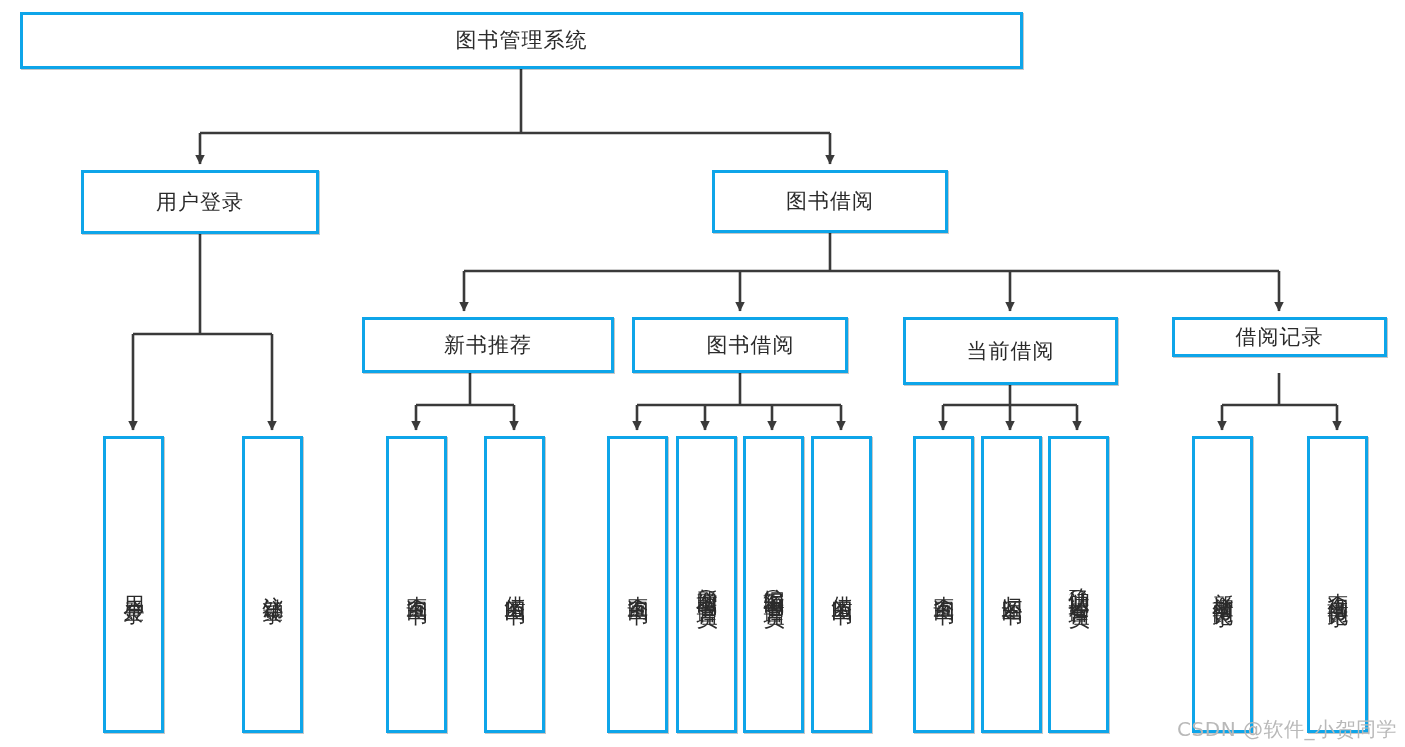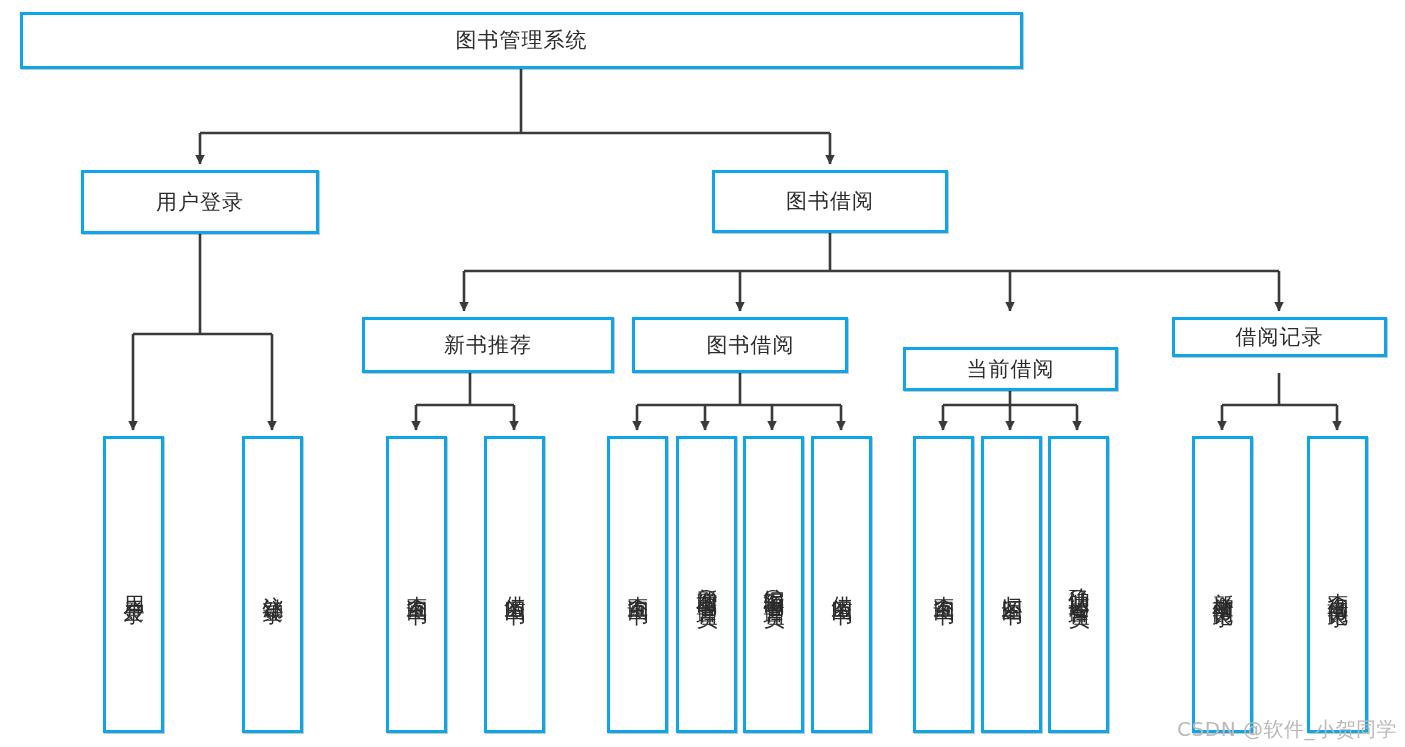--- a/index.html
+++ b/index.html
@@ -122,21 +122,21 @@
     </g>
   </svg>
 
   <div class="node h" style="left:20px; top:12px; width:1003px; height:57px;">图书管理系统</div>
 
   <div class="node h" style="left:81px; top:170px; width:238px; height:64px;">用户登录</div>
   <div class="node h" style="left:712px; top:170px; width:236px; height:63px;">图书借阅</div>
 
   <div class="node h" style="left:362px; top:317px; width:252px; height:56px;">新书推荐</div>
   <div class="node h" style="left:632px; top:317px; width:216px; height:56px;padding-left:21px;">图书借阅</div>
-  <div class="node h" style="left:903px; top:317px; width:215px; height:44px;margin-top:30px;">当前借阅</div>
+  <div class="node h" style="left:903px; top:317px; width:215px; height:68px;">当前借阅</div>
   <div class="node h" style="left:1172px; top:317px; width:215px; height:40px;">借阅记录</div>
 
   <div class="node v" style="left:103px; top:436px; width:61px; height:297px;">
     <span class="vtext">用户登录</span>
   </div>
   <div class="node v" style="left:242px; top:436px; width:61px; height:297px;">
     <span class="vtext">注销登录</span>
   </div>
 
   <div class="node v" style="left:386px; top:436px; width:61px; height:297px;">

